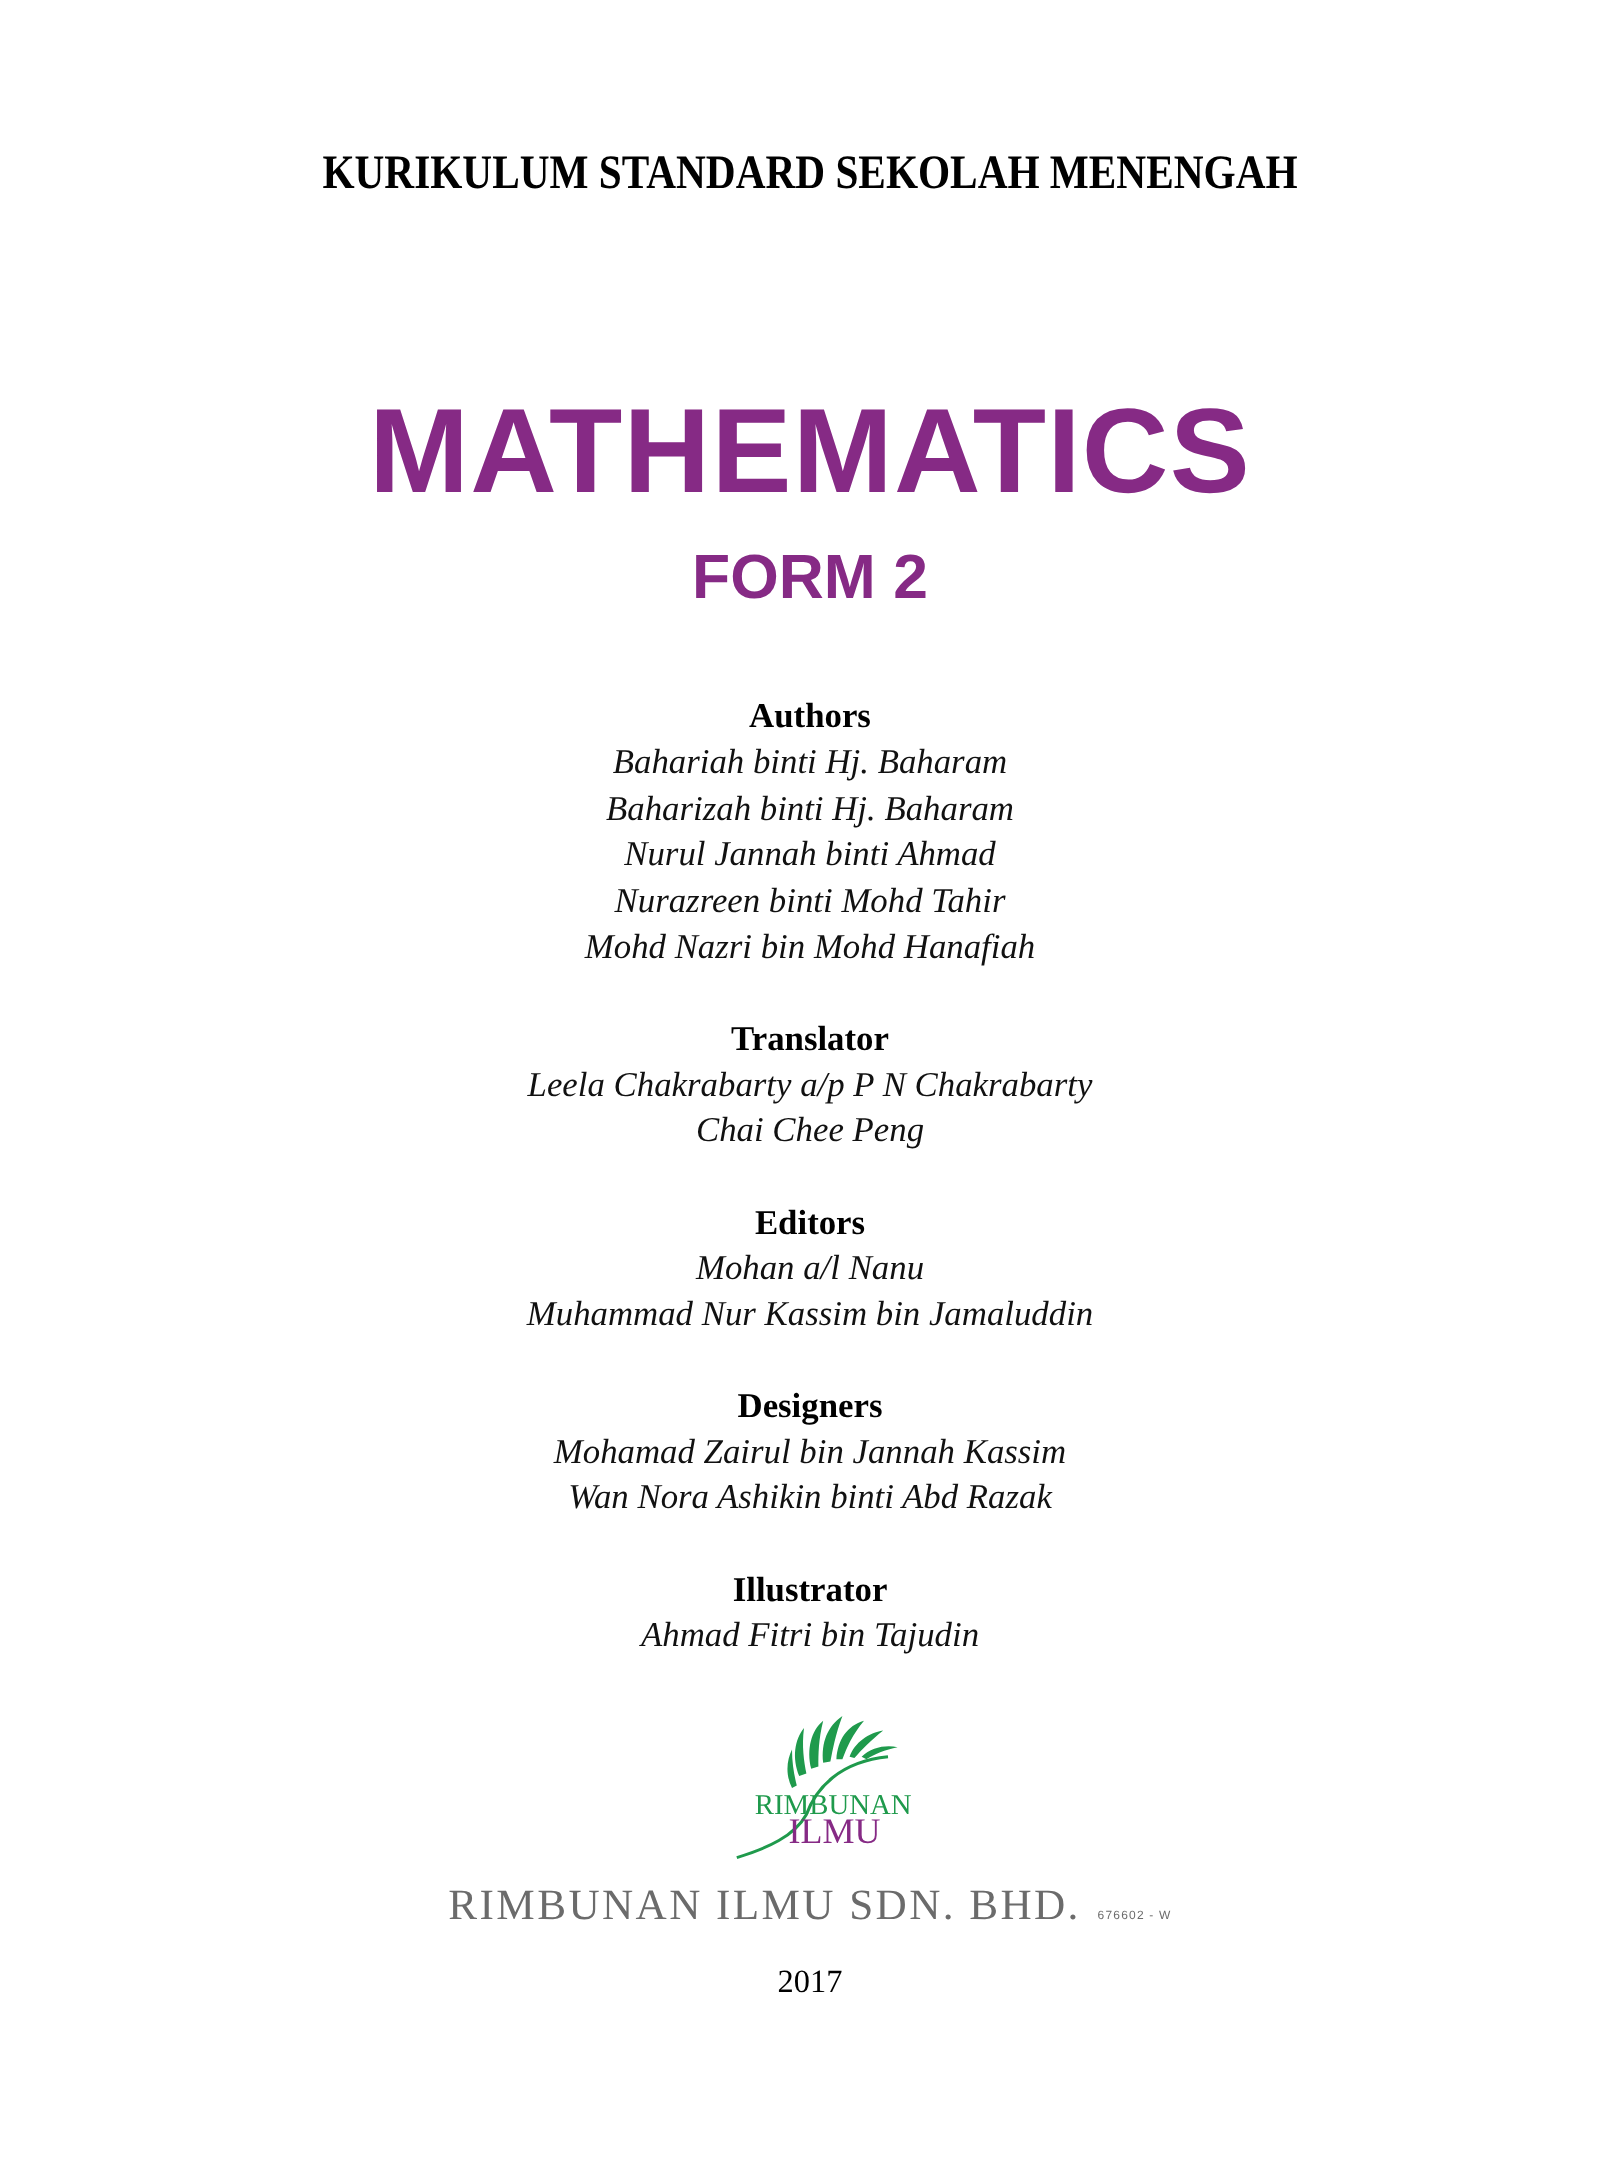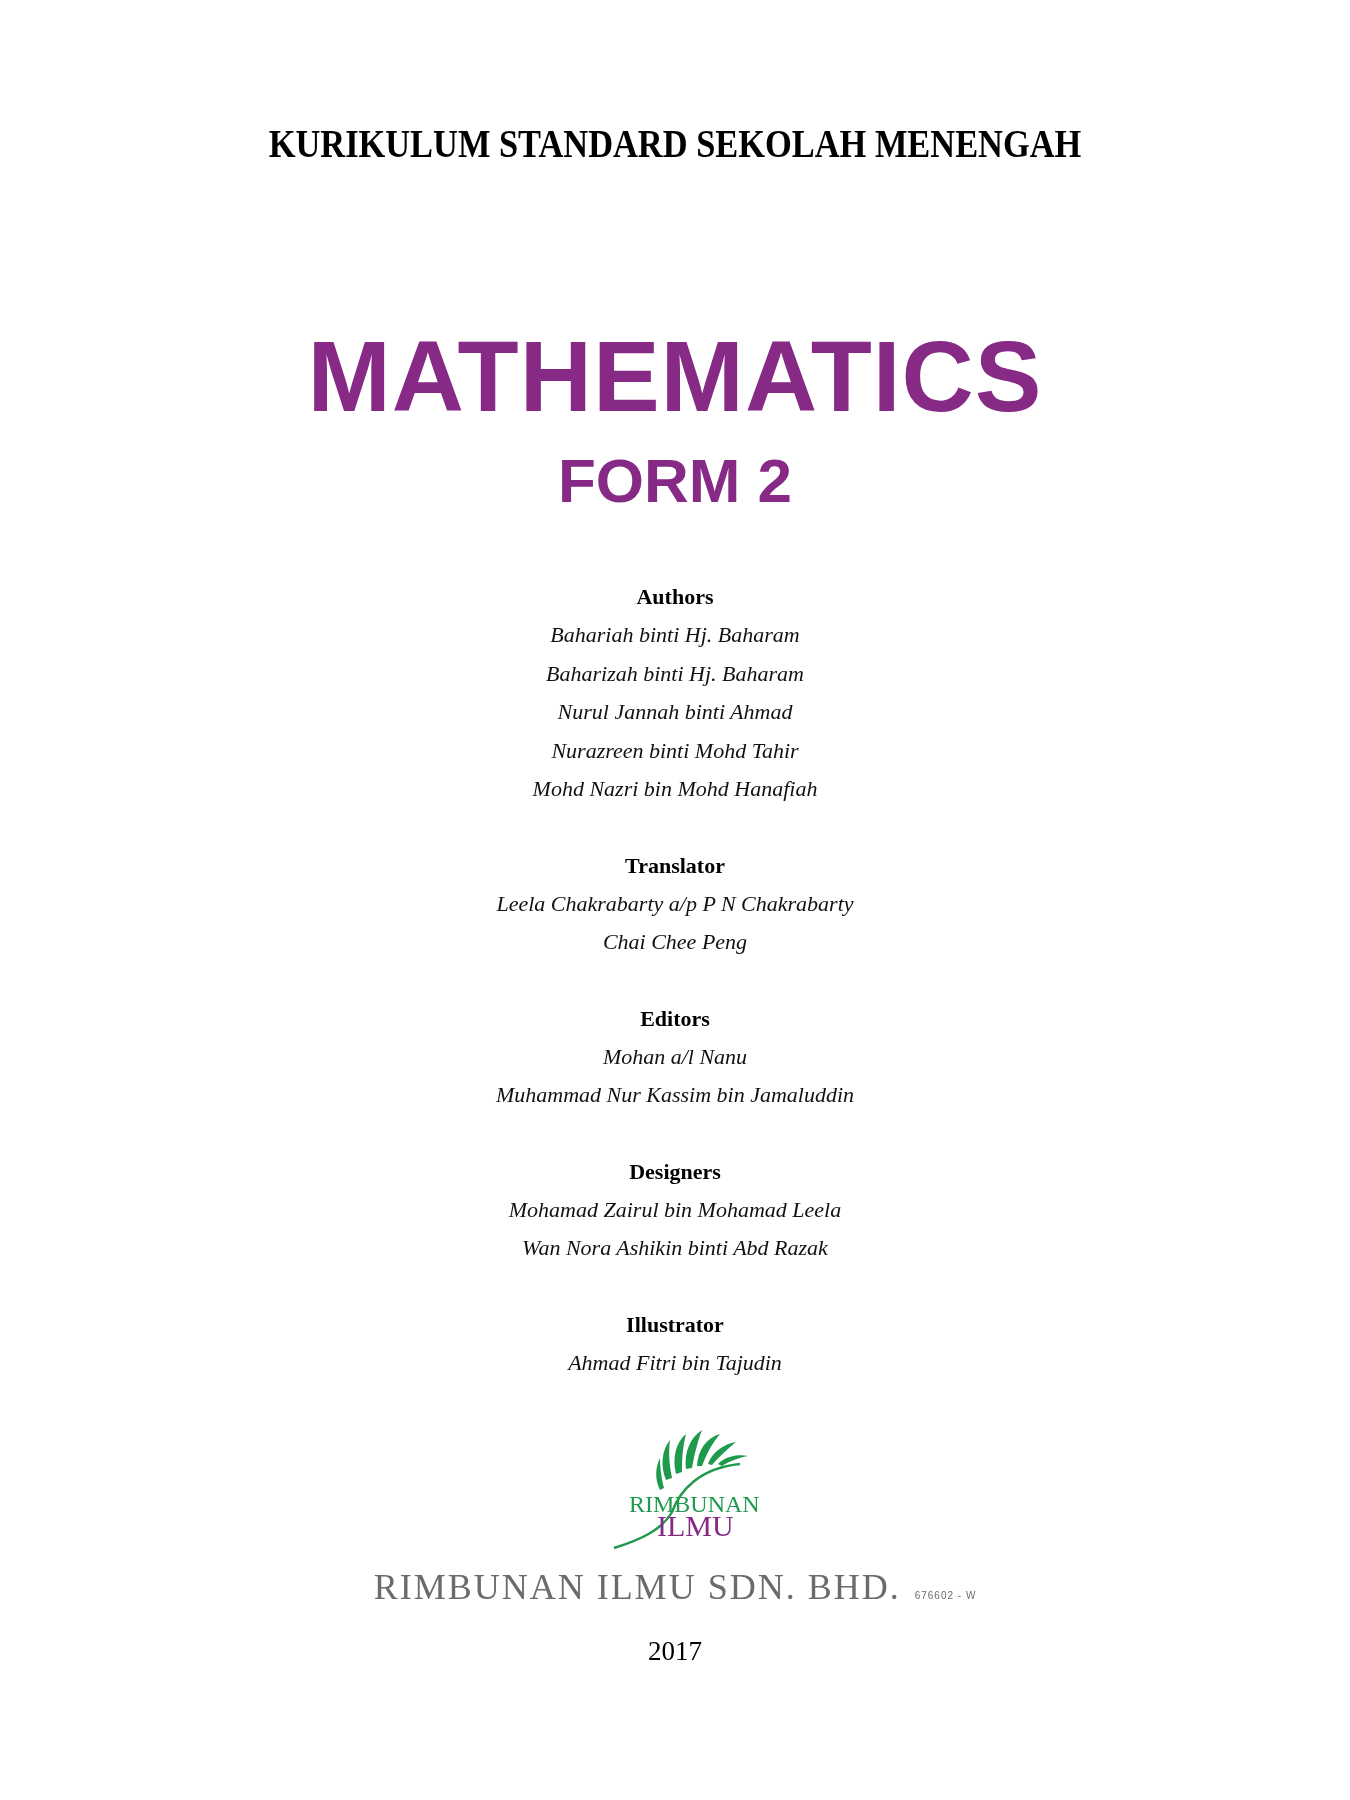--- a/index.html
+++ b/index.html
@@ -8,23 +8,23 @@
   .series {
     top: 120px; font-family: "Liberation Serif", serif; font-weight: bold;
     font-size: 40px; color: #000; transform: scaleX(0.86); transform-origin: 675px 0;
   }
   .title {
     top: 326px; font-family: "Liberation Sans", sans-serif; font-weight: bold;
     font-size: 100px; line-height: 100px; letter-spacing: 1px; text-align: center;
   }
   .subtitle {
     top: 444px; font-family: "Liberation Sans", sans-serif; font-weight: bold;
-    font-size: 62px; line-height: 74px; text-align: center;
+    font-size: 52px; line-height: 74px; text-align: center;
   }
-  .credits { top: 578px; font-family: "Liberation Serif", serif; font-size: 22px; color: #111; }
+  .credits { top: 578px; font-family: "Liberation Serif", serif; font-size: 29px; color: #111; }
   .credit-group { margin-bottom: 38px; }
   .credit-heading { font-weight: bold; line-height: 38px; color: #000; }
   .credit-name { line-height: 38.5px; font-style: italic; }
   .logo { position: absolute; left: 600px; top: 1420px; width: 170px; height: 140px; }
   .publisher {
     top: 1566px; font-family: "Liberation Serif", serif; font-size: 36px;
     letter-spacing: 2px; color: #6b6b6b;
   }
   .publisher .reg {
     font-family: "Liberation Sans", sans-serif; font-size: 10px; letter-spacing: 1px; margin-left: 14px;
@@ -53,21 +53,21 @@
     <div class="credit-name">Leela Chakrabarty a/p P N Chakrabarty</div>
     <div class="credit-name">Chai Chee Peng</div>
   </div>
   <div class="credit-group">
     <div class="credit-heading">Editors</div>
     <div class="credit-name">Mohan a/l Nanu</div>
     <div class="credit-name">Muhammad Nur Kassim bin Jamaluddin</div>
   </div>
   <div class="credit-group">
     <div class="credit-heading">Designers</div>
-    <div class="credit-name">Mohamad Zairul bin Mohamad Leela</div>
+    <div class="credit-name">Mohamad Zairul bin Jannah Kassim</div>
     <div class="credit-name">Wan Nora Ashikin binti Abd Razak</div>
   </div>
   <div class="credit-group">
     <div class="credit-heading">Illustrator</div>
     <div class="credit-name">Ahmad Fitri bin Tajudin</div>
   </div>
 </div>
 
 <div class="logo">
   <svg width="170" height="140" viewBox="0 0 170 140">

